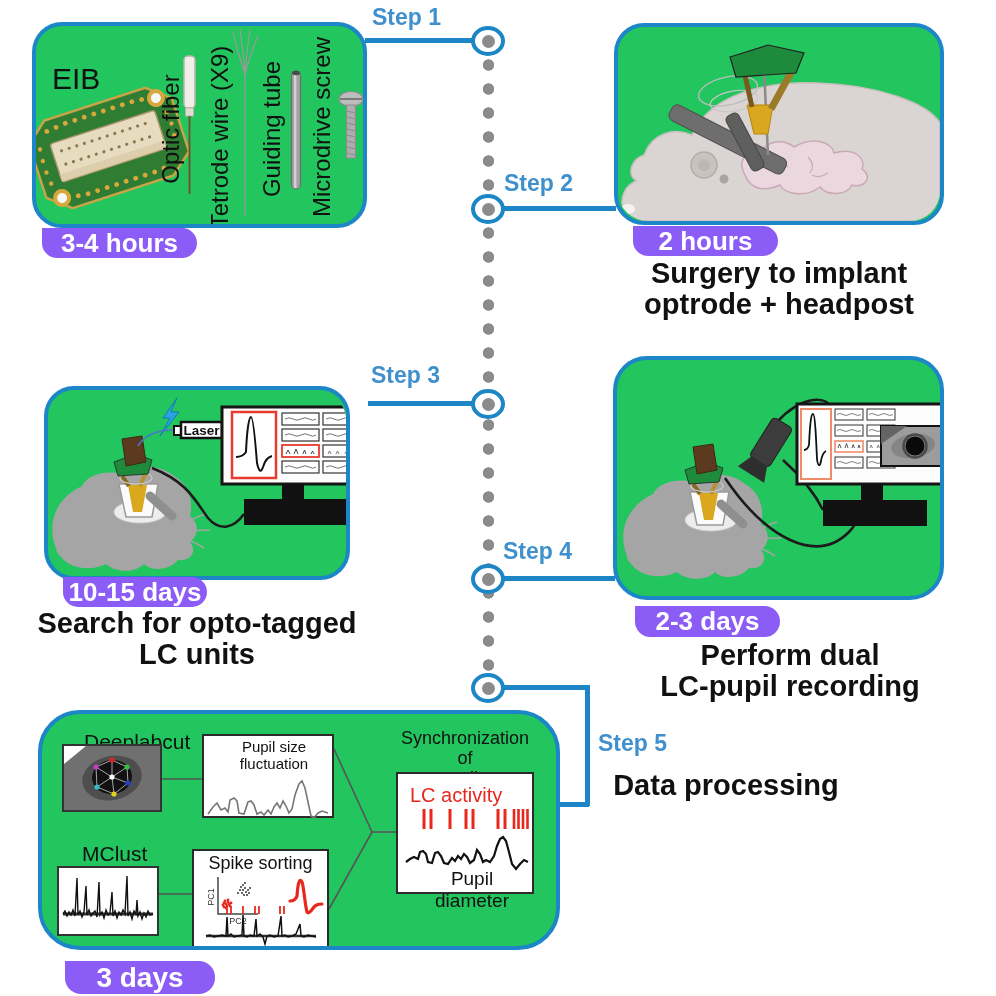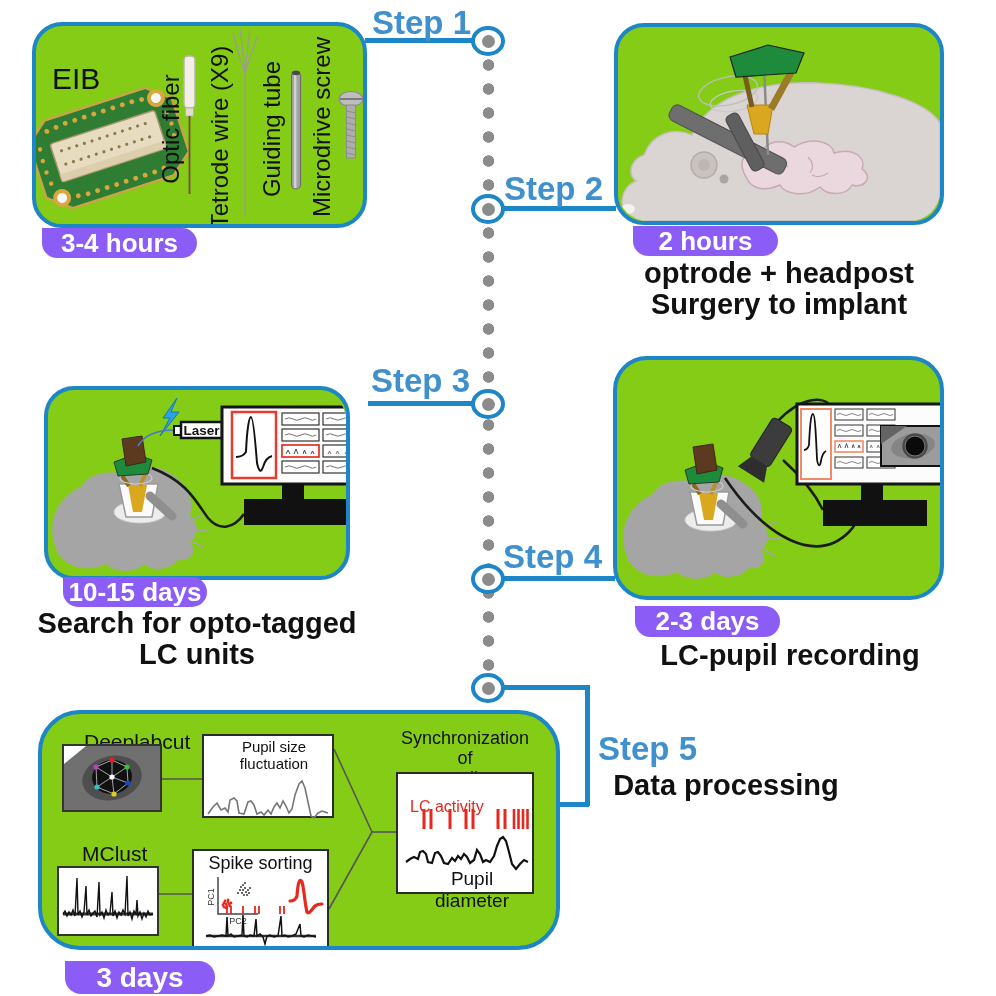--- a/index.html
+++ b/index.html
@@ -1,23 +1,23 @@
 <!DOCTYPE html>
 <html><head>
 <meta charset="utf-8">
 <style>
   html,body{margin:0;padding:0;background:#fff;}
   #stage{position:relative;width:996px;height:996px;background:#fff;overflow:hidden;
          font-family:"Liberation Sans",sans-serif;color:#1a1a1a;}
-  .panel{position:absolute;background:#84cc16;border:4px solid #1c86c7;box-sizing:border-box;}
+  .panel{position:absolute;background:#22c55e;border:4px solid #1c86c7;box-sizing:border-box;}
   .panel-content{position:absolute;inset:0;overflow:hidden;border-radius:inherit;}
   .badge{position:absolute;background:#8b5cf6;color:#fff;font-weight:bold;font-size:26px;
          text-align:center;border-radius:0 16px 16px 16px;display:flex;align-items:center;justify-content:center;}
   .caption{position:absolute;font-weight:bold;font-size:29px;line-height:31px;text-align:center;color:#111;}
-  .steplabel{position:absolute;color:#3f90cc;font-weight:bold;font-size:33px;white-space:nowrap;}
+  .steplabel{position:absolute;color:#3f90cc;font-weight:bold;font-size:23px;white-space:nowrap;}
   .vlabel{position:absolute;font-size:24px;color:#111;white-space:nowrap;
           transform:translate(-50%,-50%) rotate(-90deg);}
   .bline{position:absolute;background:#1c86c7;}
   .dotstrip{position:absolute;left:483px;top:53px;width:11px;height:618px;
             background-image:radial-gradient(circle at 5.5px 12px,#8b8b8b 5.4px,rgba(0,0,0,0) 6px);
             background-size:11px 24px;background-repeat:repeat-y;}
   .node{position:absolute;width:26px;height:22px;border:4.5px solid #1c86c7;border-radius:50%;
         background:#fff;display:flex;align-items:center;justify-content:center;}
   .node .ndot{width:13px;height:13px;border-radius:50%;background:#8b8b8b;}
   .thinbox{position:absolute;background:#fff;border:2px solid #2b2b2b;box-sizing:border-box;}
@@ -201,22 +201,22 @@
           <polygon points="129,78 155,78 150,107 136,107" fill="#d9a820" stroke="#b8860b" stroke-width="1"></polygon>
           <line x1="176" y1="40" x2="153" y2="82" stroke="#9b7a28" stroke-width="7"></line>
           <line x1="126" y1="44" x2="134" y2="80" stroke="#7a5a1e" stroke-width="5"></line>
           <polygon points="112,30 150,18 186,26 178,46 118,50" fill="#1e8a3c" stroke="#222" stroke-width="1.2"></polygon>
         </g>
       </svg>
     </div>
   </div>
   <div class="badge" style="left:633px;top:226px;width:145px;height:30px;">2 hours</div>
   <div class="caption" style="left:614px;top:258px;width:330px;">
+    <span style="display:block;">Surgery to implant</span>
     <span style="display:block;">optrode + headpost</span>
-    <span style="display:block;">Surgery to implant</span>
   </div>
 
   <div class="panel" style="left:44px;top:386px;width:306px;height:194px;border-radius:30px;">
     <div class="panel-content">
       <svg width="318" height="186" viewBox="0 0 318 186">
 
         <g>
           <path d="M8,158 C-2,134 8,108 34,96 C40,84 58,80 76,84 C88,74 112,74 126,86 C140,94 146,110 142,126 C152,134 150,146 142,152 C150,162 142,172 130,170 C122,180 104,182 96,174 C86,184 66,182 58,174 C42,182 22,178 14,168 C10,164 8,162 8,158 Z" fill="#a5a5a5"></path>
           <g stroke="#a5a5a5" stroke-width="1.6" fill="none">
             <path d="M134,136 C142,130 150,126 158,124"></path>
@@ -349,20 +349,21 @@
             <circle cx="118" cy="42" r="9.5" fill="#0a0a0a"></circle>
           </g>
           <rect x="64" y="80" width="22" height="16" fill="#111"></rect>
           <rect x="26" y="96" width="104" height="26" fill="#111"></rect>
         </g>
       </svg>
     </div>
   </div>
   <div class="badge" style="left:635px;top:606px;width:145px;height:31px;">2-3 days</div>
   <div class="caption" style="left:625px;top:640px;width:330px;">
+    <span style="display:block;">Perform dual</span>
     <span style="display:block;">LC-pupil recording</span>
   </div>
 
   <div class="caption" style="left:598px;top:770px;width:256px;">
     <span style="display:block;">Data processing</span>
   </div>
 
   <div class="panel" style="left:38px;top:710px;width:522px;height:240px;border-radius:42px;">
     <div class="panel-content">
 
@@ -467,21 +468,21 @@
           <path d="M6,33 H116" stroke="#111" stroke-width="2.6" opacity="0.85"></path>
           <polyline fill="none" stroke="#111" stroke-width="1.5" points="6,33 10,32 14,34 18,33 22,32 26,33 27,14 28,33 31,31 34,34 38,33 42,32 43,12 44,33 47,34 50,32 54,33 56,16 57,33 60,31 63,34 65,41 67,33 70,32 74,34 78,33 81,13 82,33 85,32 88,34 92,33 96,31 100,21 101,33 104,34 108,32 112,33 116,34"></polyline>
         </svg>
       </div>
 
       <div style="position:absolute;left:350px;top:14px;width:146px;text-align:center;font-size:18px;line-height:20px;color:#111;">
         <span style="display:block;">Synchronization of</span>
         <span style="display:block;">recordings</span>
       </div>
       <div class="thinbox" style="left:354px;top:58px;width:138px;height:122px;">
-        <div class="plainlabel" style="left:12px;top:24px;font-size:16px;color:#e8271d;">LC activity</div>
+        <div class="plainlabel" style="left:12px;top:10px;font-size:20px;color:#e8271d;">LC activity</div>
         <svg style="position:absolute;left:4px;top:32px;" width="130" height="26" viewBox="0 0 130 26">
           <g stroke="#e8271d" stroke-width="3">
             <line x1="22" y1="3" x2="22" y2="23"></line>
               <line x1="29" y1="3" x2="29" y2="23"></line>
             <line x1="48" y1="3" x2="48" y2="23"></line>
             <line x1="64" y1="3" x2="64" y2="23"></line>
               <line x1="71" y1="3" x2="71" y2="23"></line>
             <line x1="96" y1="3" x2="96" y2="23"></line>
               <line x1="103" y1="3" x2="103" y2="23"></line>
           </g>

